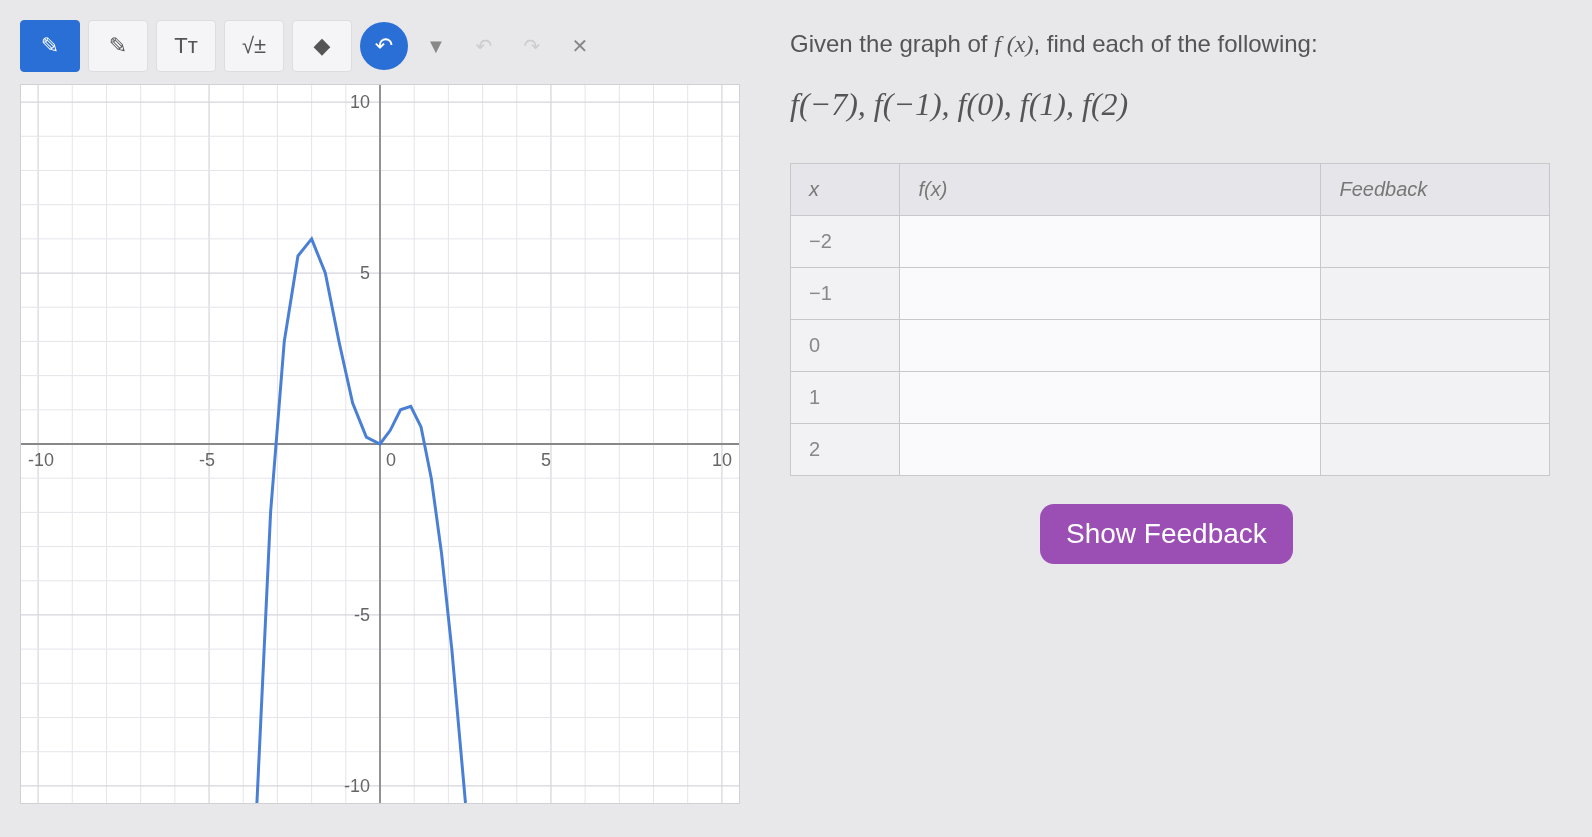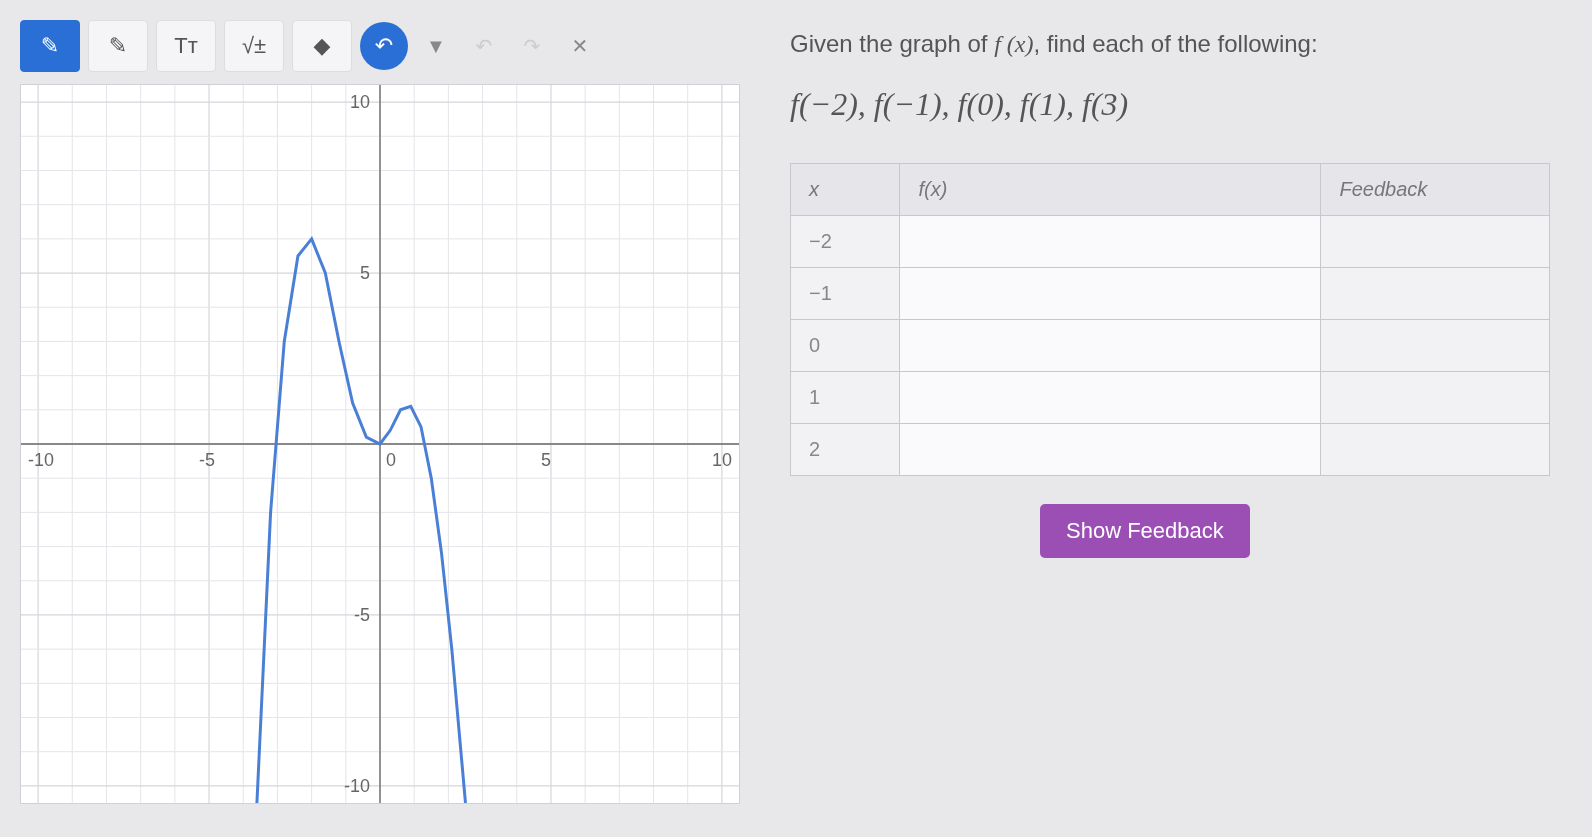--- a/index.html
+++ b/index.html
@@ -48,21 +48,21 @@
     font-size: 20px; color: #777; font-weight: normal;
     font-family: Arial;
   }
   .answer-table th { background: #e6e6ea; font-style: italic; }
   .answer-table td.xcell { color: #888; }
   .answer-table td.fxcell { background: #fafafc; cursor: text; min-width: 230px; }
 
   .feedback-btn {
     margin-top: 28px; margin-left: 250px;
     background: #9b4fb5; color: #fff; border: none;
-    padding: 14px 26px; font-size: 22px; border-radius: 5px; cursor: pointer;
+    padding: 14px 26px; font-size: 28px; border-radius: 14px; cursor: pointer;
   }
 
   .math { font-family: 'Times New Roman', serif; font-style: italic; }
 </style>
 </head>
 <body>
 
 <div class="container">
   <div class="left-col">
     <div class="toolbar">
@@ -155,21 +155,21 @@
           <text x="350" y="23.14285714285711" class="tick-label" text-anchor="end">10</text>
           <path d="M236.57142857142858 720 L250.28571428571428 428.57142857142856 L264 257.1428571428571 L277.71428571428567 171.42857142857144 L291.42857142857144 154.28571428571433 L305.1428571428571 188.57142857142856 L318.8571428571429 257.1428571428571 L332.57142857142856 318.85714285714283 L346.2857142857143 353.14285714285717 L360 360 L370.28571428571433 346.2857142857143 L380.57142857142856 325.71428571428567 L390.8571428571429 322.2857142857143 L401.14285714285717 342.85714285714283 L411.4285714285714 394.2857142857143 L421.7142857142857 469.7142857142857 L432 565.7142857142858 L445.7142857142857 720 " class="curve"></path>
         </svg>
     </div>
   </div>
 
   <div class="right-col">
     <div class="question">
       <span>Given the graph of </span><span class="math">f (x)</span><span>, find each of the following:</span>
     </div>
-    <div class="values-line">f(−2), f(−1), f(0), f(1), f(3)</div>
+    <div class="values-line">f(−7), f(−1), f(0), f(1), f(2)</div>
 
     <table class="answer-table">
       <thead>
         <tr>
           <th>x</th>
           <th>f(x)</th>
           <th>Feedback</th>
         </tr>
       </thead>
       <tbody id="answer-body">

